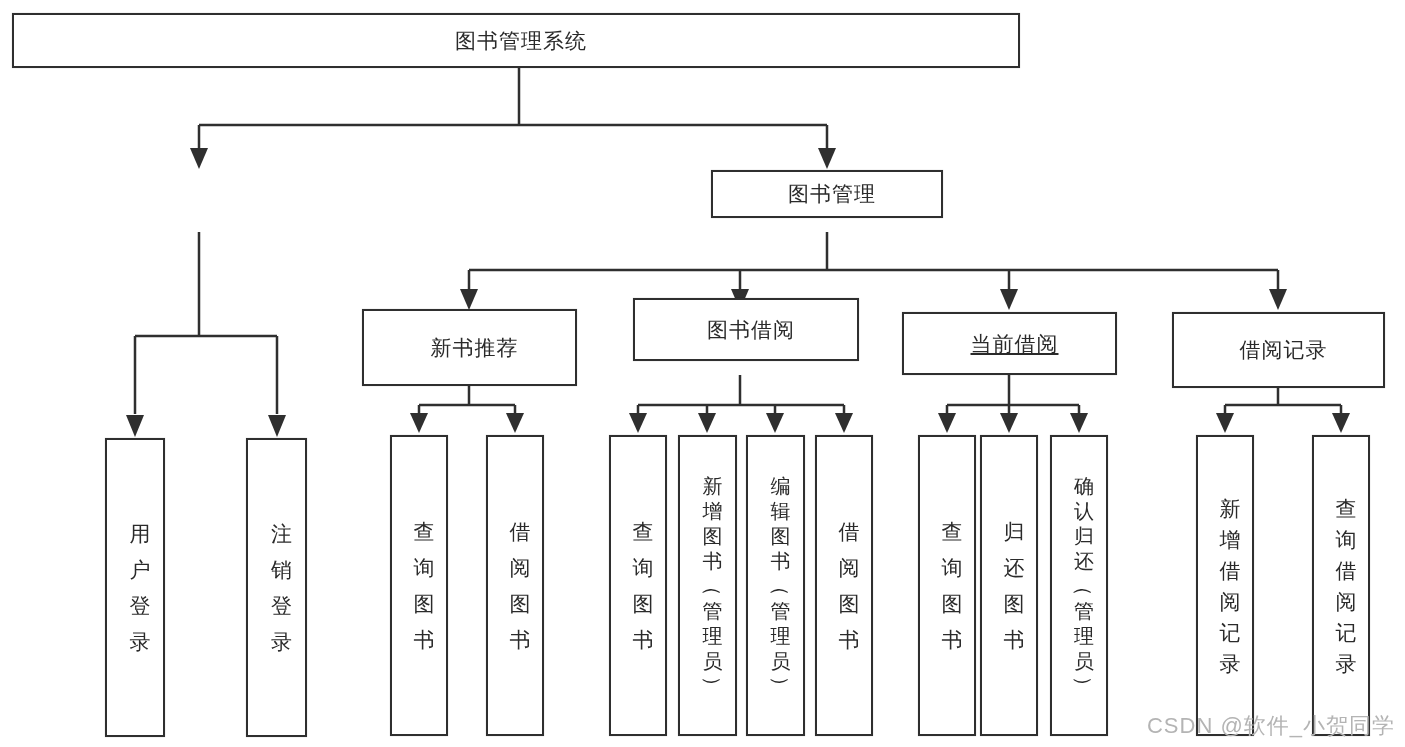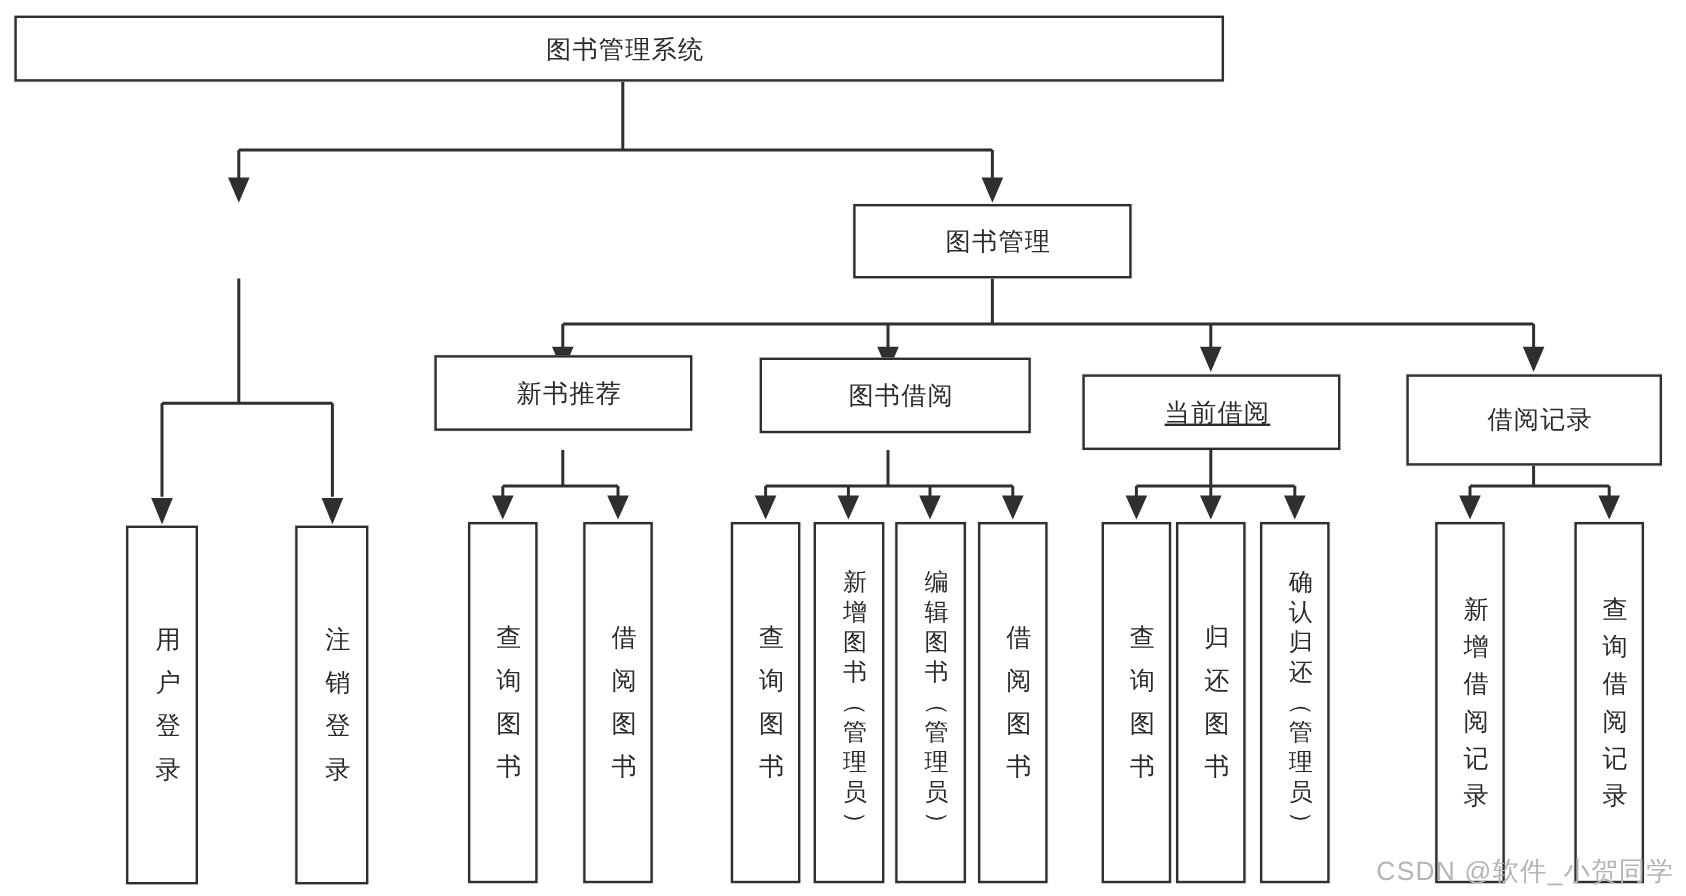--- a/index.html
+++ b/index.html
@@ -74,25 +74,25 @@
       <polygon points="1070,413 1088,413 1079,433"></polygon>
       <polygon points="1216,413 1234,413 1225,433"></polygon>
       <polygon points="1332,413 1350,413 1341,433"></polygon>
     </g>
   </svg>
 
   <div class="box" style="left:12px;top:13px;width:1008px;height:55px;">
     <span class="hlabel">图书管理系统</span>
   </div>
 
-  <div class="box" style="left:711px;top:170px;width:232px;height:62px;">
+  <div class="box" style="left:711px;top:170px;width:232px;height:48px;">
     <span class="hlabel">图书管理</span>
   </div>
 
-  <div class="box" style="left:362px;top:296px;width:215px;height:63px;">
+  <div class="box" style="left:362px;top:309px;width:215px;height:77px;">
     <span class="hlabel">新书推荐</span>
   </div>
   <div class="box" style="left:633px;top:298px;width:226px;height:63px;">
     <span class="hlabel">图书借阅</span>
   </div>
   <div class="box" style="left:902px;top:312px;width:215px;height:63px;text-decoration:underline;">
     <span class="hlabel">当前借阅</span>
   </div>
   <div class="box" style="left:1172px;top:312px;width:213px;height:76px;">
     <span class="hlabel">借阅记录</span>

